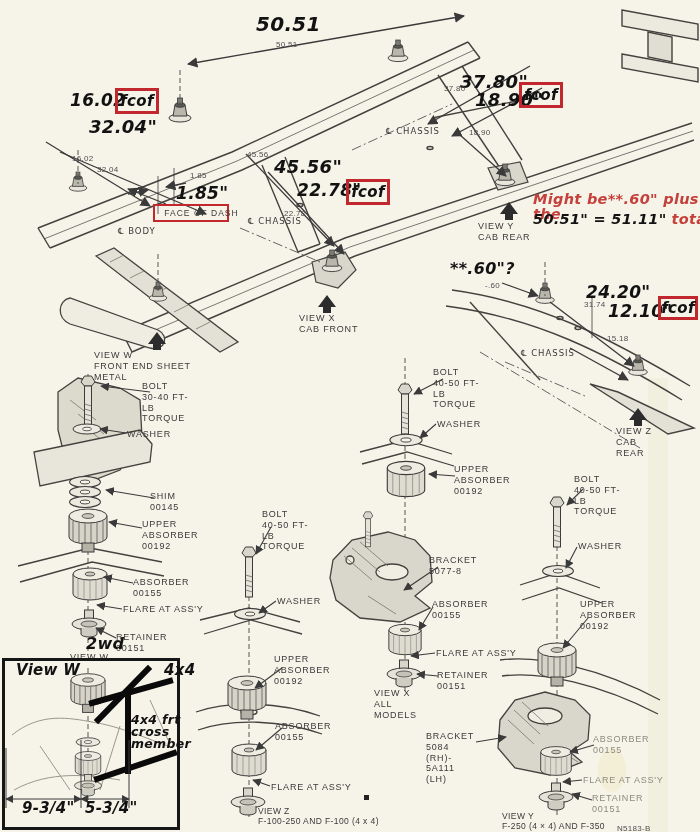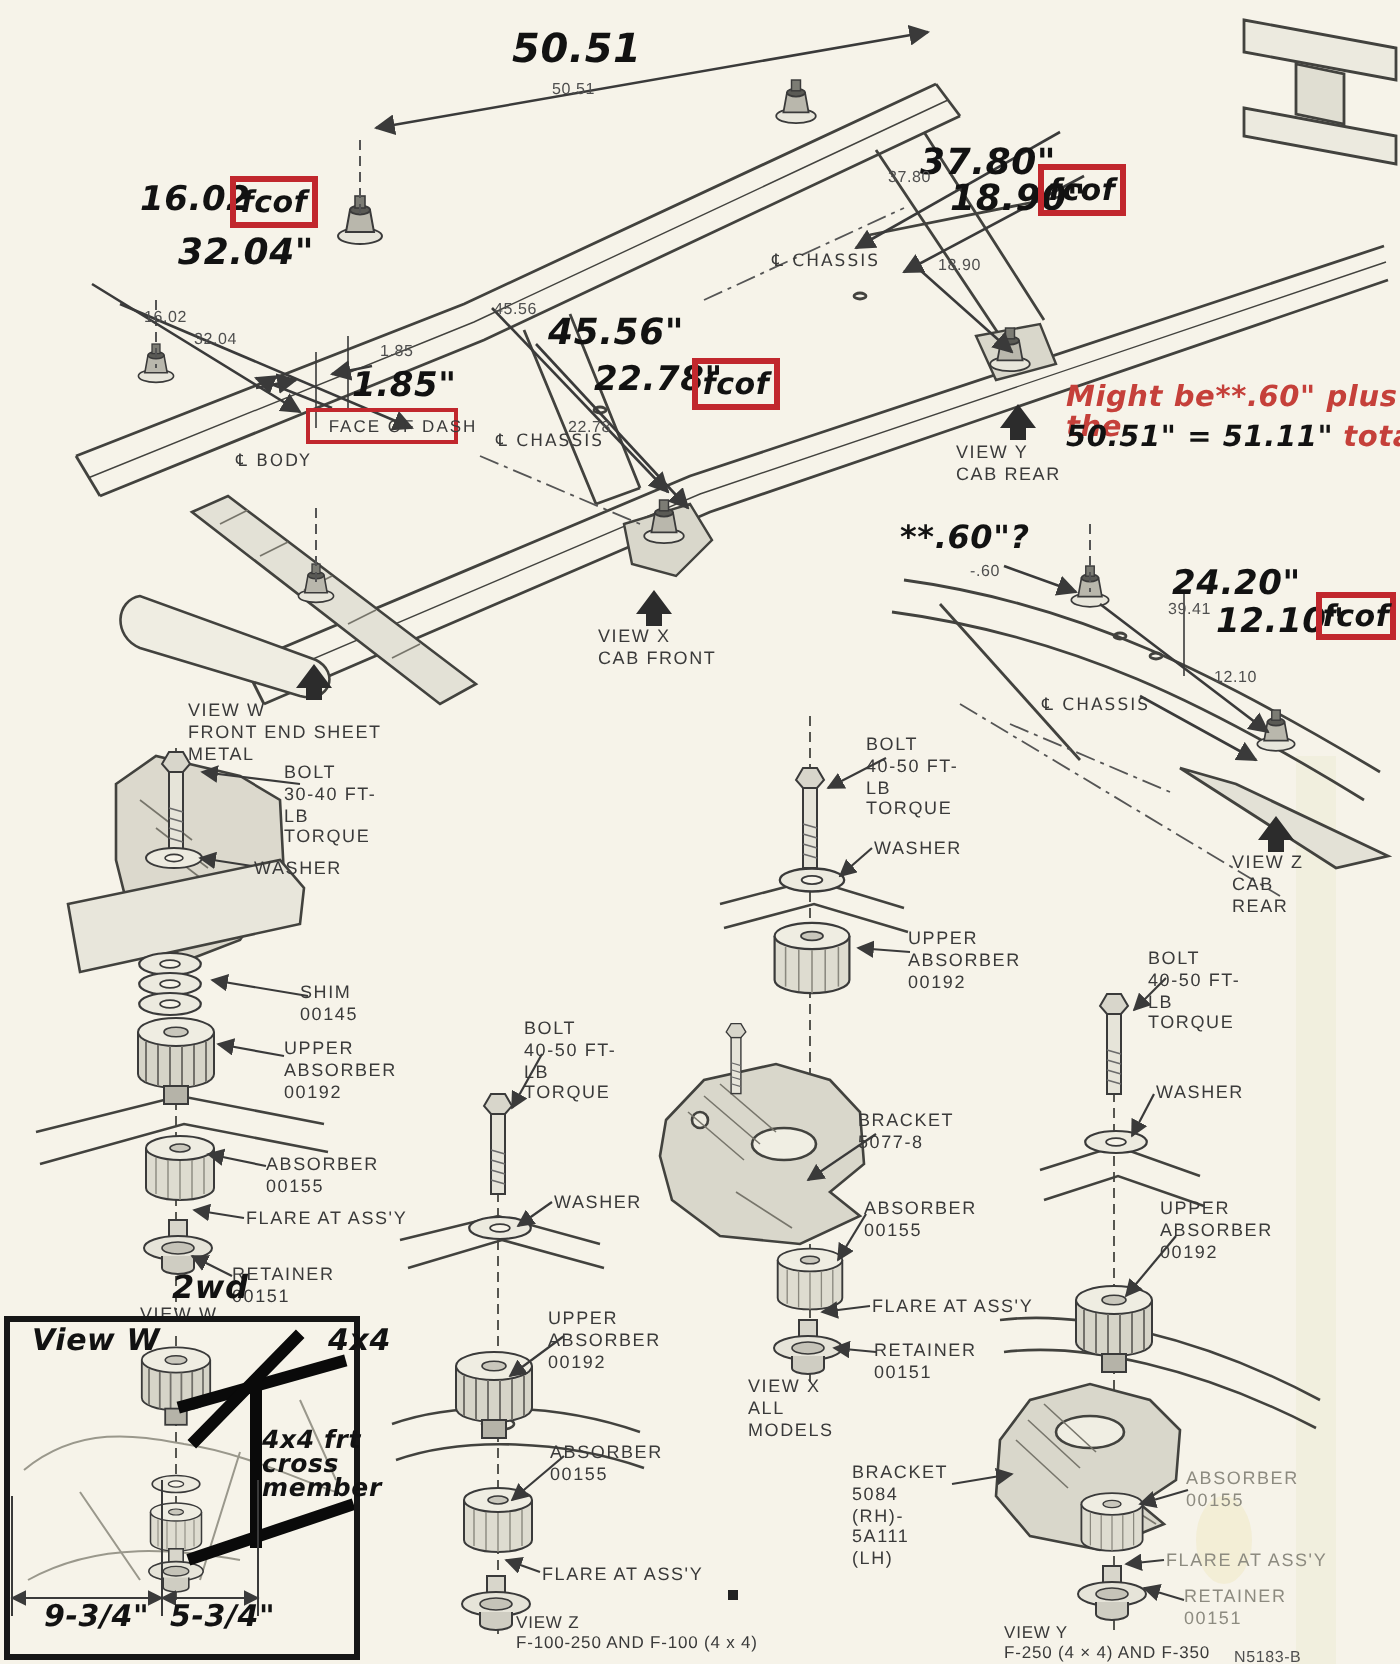--- a/index.html
+++ b/index.html
@@ -359,22 +359,22 @@
     </div>
 
 <span class="lbl print sm" style="left:276px;top:40px">50.51</span>
 <span class="lbl print sm" style="left:72px;top:154px">16.02</span>
 <span class="lbl print sm" style="left:97px;top:165px">32.04</span>
 <span class="lbl print sm" style="left:247px;top:150px">45.56</span>
 <span class="lbl print sm" style="left:190px;top:171px">1.85</span>
 <span class="lbl print sm" style="left:284px;top:209px">22.78</span>
 <span class="lbl print sm" style="left:444px;top:84px">37.80</span>
 <span class="lbl print sm" style="left:469px;top:128px">18.90</span>
-<span class="lbl print sm" style="left:584px;top:300px">39.41</span>
-<span class="lbl print sm" style="left:607px;top:334px">12.10</span>
+<span class="lbl print sm" style="left:584px;top:300px">31.74</span>
+<span class="lbl print sm" style="left:607px;top:334px">15.18</span>
 <span class="lbl print sm" style="left:485px;top:281px">-.60</span>
 
 <span class="lbl cl" style="left:118px;top:226px">℄ BODY</span>
 <span class="lbl cl" style="left:248px;top:216px">℄ CHASSIS</span>
 <span class="lbl cl" style="left:386px;top:126px">℄ CHASSIS</span>
 <span class="lbl cl" style="left:521px;top:348px">℄ CHASSIS</span>
 
 <span class="lbl print center" style="left:94px;top:350px;width:128px">VIEW W
 FRONT END SHEET METAL</span>
 <span class="lbl print center" style="left:299px;top:313px;width:60px">VIEW X

